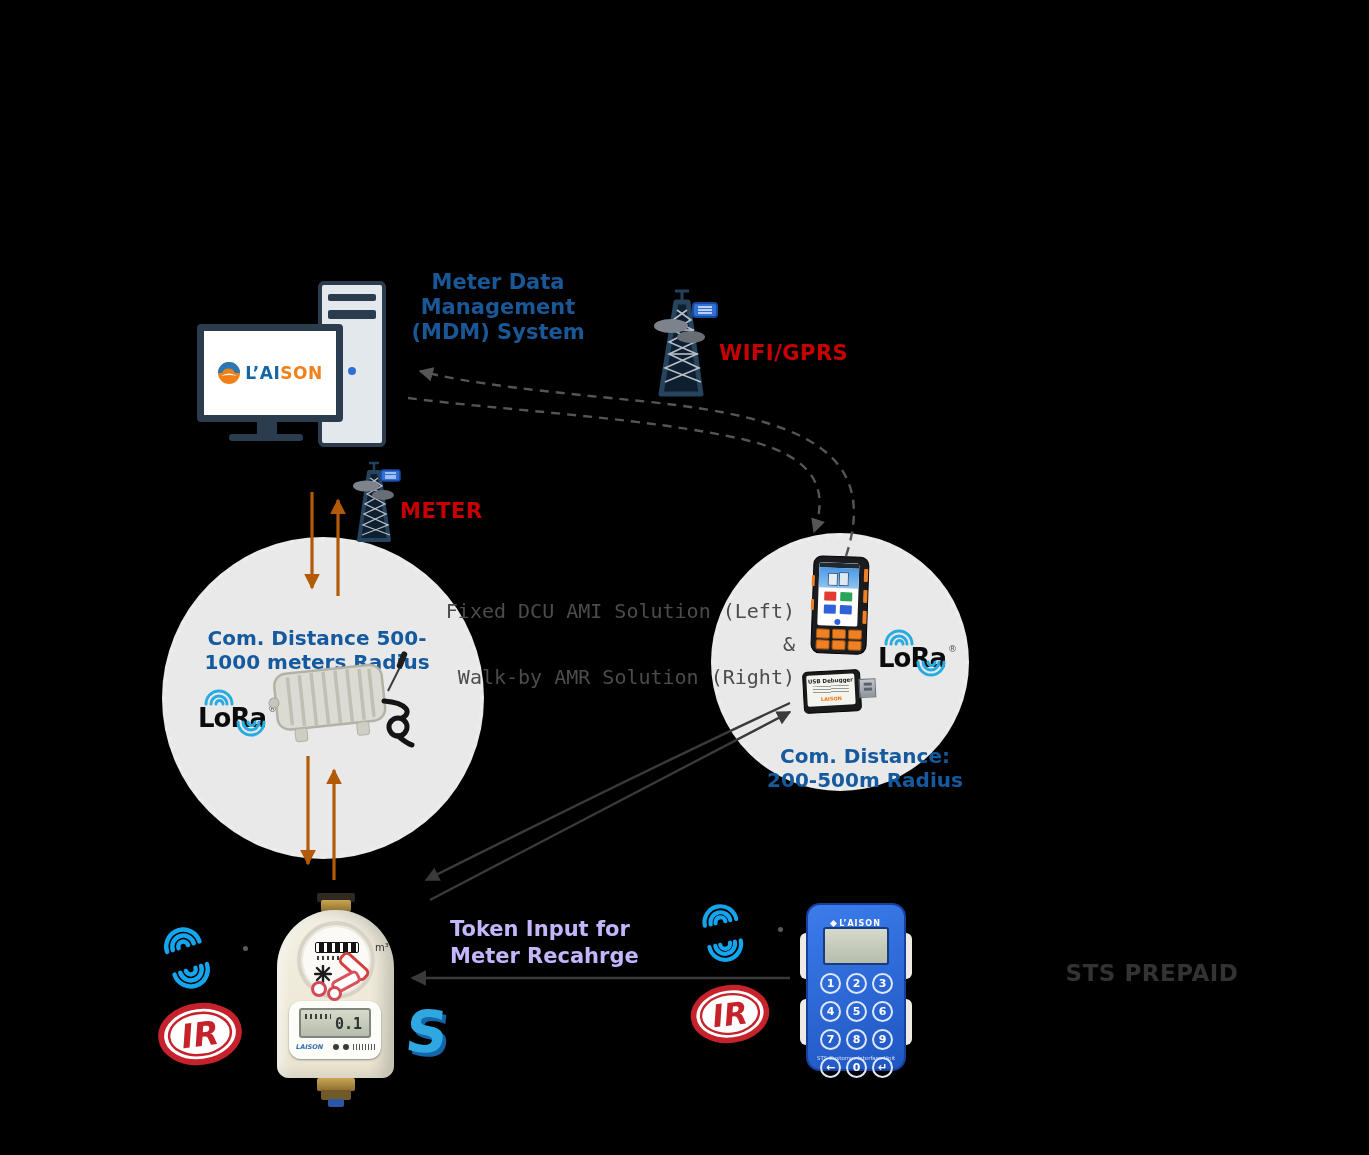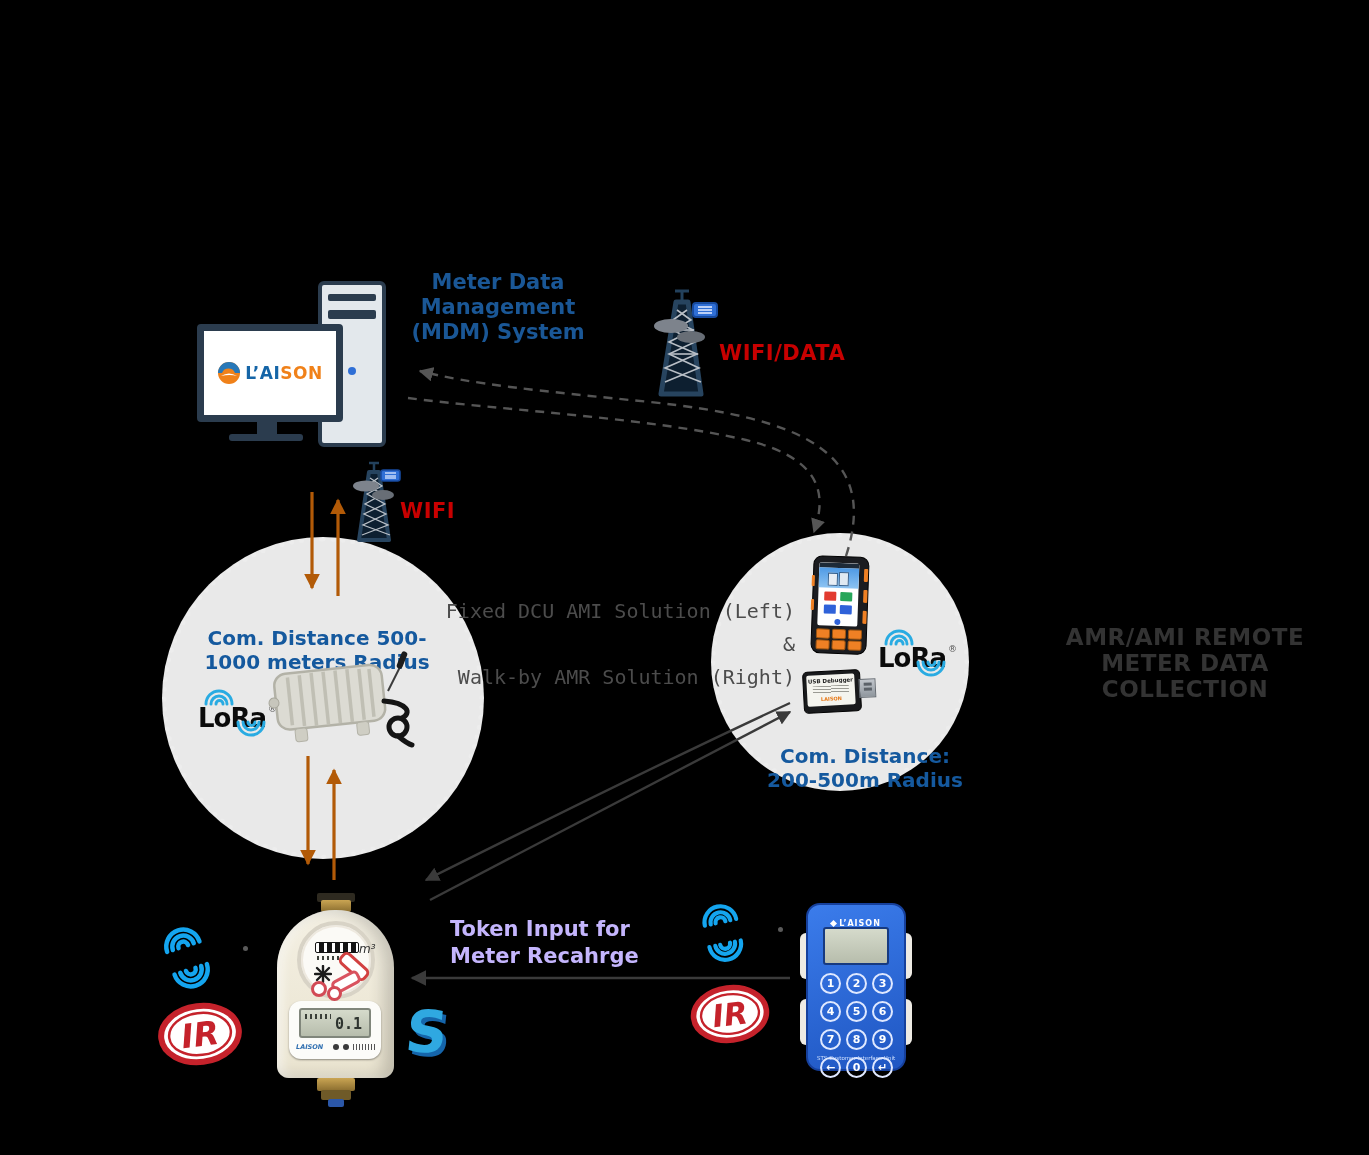--- a/index.html
+++ b/index.html
@@ -117,40 +117,40 @@
     </g>
     <rect x="44" y="15" width="24" height="14" rx="3" fill="#2f6fd6" stroke="#174a9e" stroke-width="2"></rect>
     <g stroke="#dfe9ff" stroke-width="1.6">
         <line x1="49" y1="19" x2="63" y2="19"></line>
         <line x1="49" y1="22" x2="63" y2="22"></line>
         <line x1="49" y1="25" x2="63" y2="25"></line>
       </g>
     <ellipse cx="22" cy="38" rx="17" ry="7" fill="#7d838c"></ellipse>
     <ellipse cx="42" cy="49" rx="14" ry="6" fill="#686e76"></ellipse>
   </svg>
-  <div class="abs red-lab" style="left:719px;top:341px;">WIFI/DATA</div>
+  <div class="abs red-lab" style="left:719px;top:341px;">WIFI/GPRS</div>
 
   <svg class="abs" style="left:350px;top:461px;" width="54" height="84" viewBox="0 0 54 84">
     <line x1="24" y1="2" x2="24" y2="11" stroke="#23415c" stroke-width="2.5"></line>
     <line x1="19" y1="2" x2="29" y2="2" stroke="#23415c" stroke-width="2.5"></line>
     <path d="M19 11 h10 l10 68 h-30 z" fill="#0d1f30" stroke="#27445f" stroke-width="4" stroke-linejoin="round"></path>
     <g stroke="#b9bfc6" stroke-width="1.3" fill="none">
       <path d="M20 17 L32 25 L17 33 L35 43 L14 53 L38 64 L12 74"></path>
       <path d="M28 17 L17 25 L33 33 L15 43 L36 53 L13 64 L40 74"></path>
     </g>
     <rect x="31" y="9" width="19" height="11" rx="2.5" fill="#2f6fd6" stroke="#174a9e" stroke-width="1.6"></rect>
     <g stroke="#dfe9ff" stroke-width="1.3">
         <line x1="35" y1="12" x2="46" y2="12"></line>
         <line x1="35" y1="15" x2="46" y2="15"></line>
         <line x1="35" y1="17" x2="46" y2="17"></line>
       </g>
     <ellipse cx="16" cy="25" rx="13" ry="5.5" fill="#7d838c"></ellipse>
     <ellipse cx="33" cy="34" rx="11" ry="5" fill="#686e76"></ellipse>
   </svg>
-  <div class="abs red-lab" style="left:400px;top:499px;">WIFI</div>
+  <div class="abs red-lab" style="left:400px;top:499px;">METER</div>
 
   <div class="abs preline dist" style="left:183px;top:606px;width:268px;font-size:20px;line-height:24px;">Com. Distance 500-
 1000 meters Radius</div>
 
   <svg class="abs" style="left:194px;top:686px;" width="84" height="52" viewBox="0 0 84 52">
     <g stroke="#29abe2" stroke-width="3" fill="none" stroke-linecap="round">
       <path d="M12 18 A13 13 0 0 1 38 18"></path>
         <path d="M17 18 A8 8 0 0 1 33 18"></path>
         <path d="M22 18 A3.5 3.5 0 0 1 29 18"></path>
     </g>
@@ -248,23 +248,21 @@
     </div>
     <div class="abs" style="left:56px;top:12px;width:17px;height:19px;background:linear-gradient(180deg,#c2c7cd,#8f969d);border:1px solid #666c73;box-sizing:border-box;">
       <div style="width:8px;height:3px;background:#5c6269;margin:3px auto 2px;"></div>
       <div style="width:8px;height:3px;background:#5c6269;margin:0 auto;"></div>
     </div>
   </div>
 
   <div class="abs preline dist" style="left:765px;top:724px;width:200px;font-size:20px;line-height:24px;">Com. Distance:
 200-500m Radius</div>
 
-  <div class="abs preline gray-cap" style="left:1040px;top:624px;width:290px;">AMR/AMI REMOTE
-METER DATA
-COLLECTION</div>
+  <div class="abs gray-cap" style="left:1027px;top:960px;width:250px;">STS PREPAID</div>
 
   <div class="abs preline token" style="left:450px;top:916px;width:245px;">Token Input for
 Meter Recahrge</div>
 
   <svg class="abs" style="left:164px;top:922px;transform:rotate(-18deg);" width="46" height="72" viewBox="0 0 46 72">
     <g stroke="#14a5ef" stroke-width="4.5" fill="none" stroke-linecap="round">
       <path d="M6 24 A17 17 0 0 1 40 24"></path>
         <path d="M12 24 A11 11 0 0 1 34 24"></path>
         <path d="M18 24 A5 5 0 0 1 28 24"></path>
       <path d="M6 48 A17 17 0 0 0 40 48"></path>
@@ -307,21 +305,21 @@
       <text x="36" y="52" font-size="58" fill="#2fa8e1" text-anchor="middle">S</text>
     </g>
   </svg>
 
   <div class="abs" style="left:276px;top:893px;width:120px;height:216px;">
     <div class="abs" style="left:41px;top:0;width:38px;height:9px;background:#2e2a20;border-radius:2px;"></div>
     <div class="abs brass" style="left:45px;top:7px;width:30px;height:12px;"></div>
     <div class="abs meter-body" style="left:1px;top:17px;width:117px;height:168px;"></div>
     <div class="abs dial" style="left:21px;top:28px;width:78px;height:78px;">
       <div class="abs odo" style="left:14px;top:17px;width:42px;height:9px;background:repeating-linear-gradient(90deg,#fff 0 3px,#141414 3px 8px);border:1px solid #141414;"></div>
-      <div class="abs" style="left:58px;top:17px;font-size:12px;color:#333;font-style:italic;">m³</div>
+      <div class="abs" style="left:74px;top:17px;font-size:10px;color:#333;">m³</div>
       <div class="abs tick" style="left:16px;top:31px;width:38px;height:4px;"></div>
       <svg class="abs" style="left:13px;top:40px;" width="18" height="18" viewBox="0 0 18 18">
         <g stroke="#1c1c1c" stroke-width="2.4" stroke-linecap="round">
           <line x1="9" y1="1" x2="9" y2="17"></line>
             <line x1="1" y1="9" x2="17" y2="9"></line>
           <line x1="3" y1="3" x2="15" y2="15"></line>
             <line x1="15" y1="3" x2="3" y2="15"></line>
         </g>
       </svg>
       <div class="abs" style="left:36px;top:34px;width:28px;height:9px;border:3px solid #d24040;border-radius:6px;background:#fff;transform:rotate(42deg);"></div>

